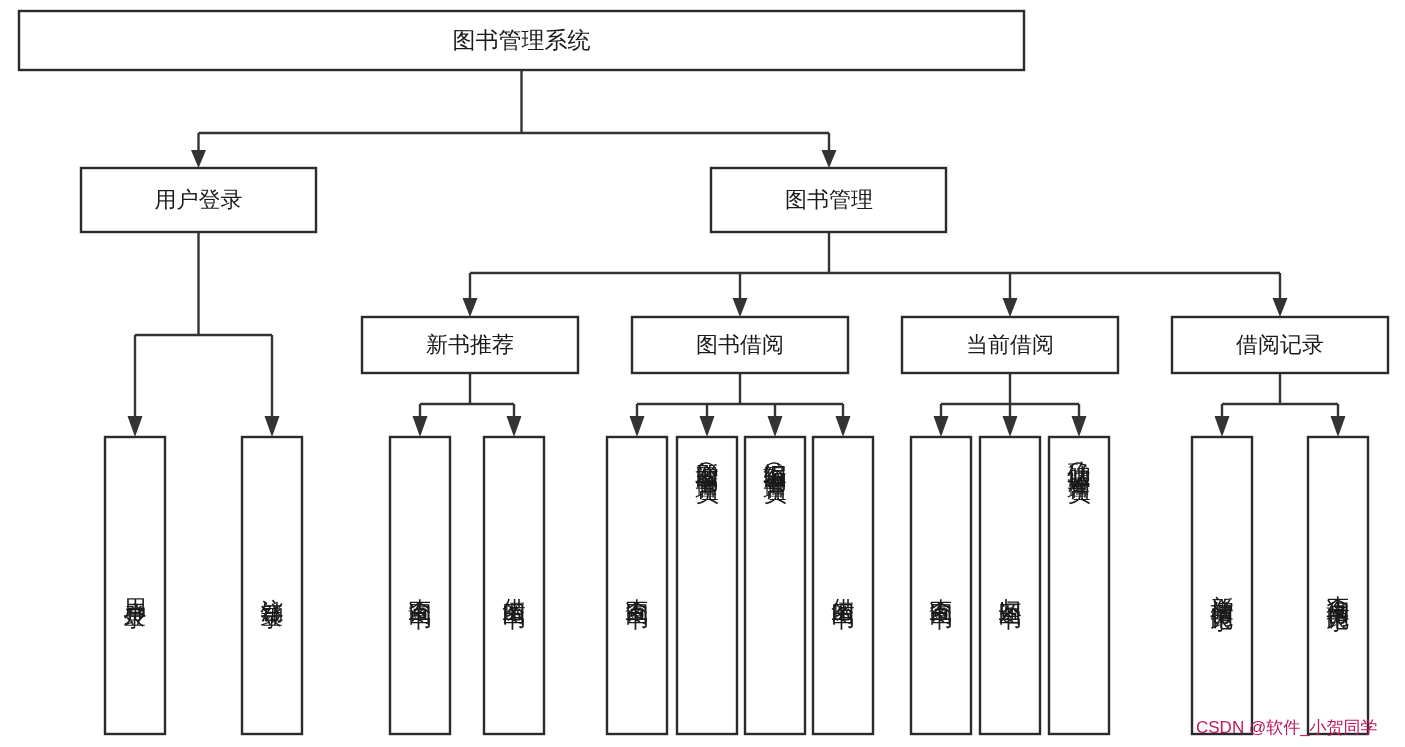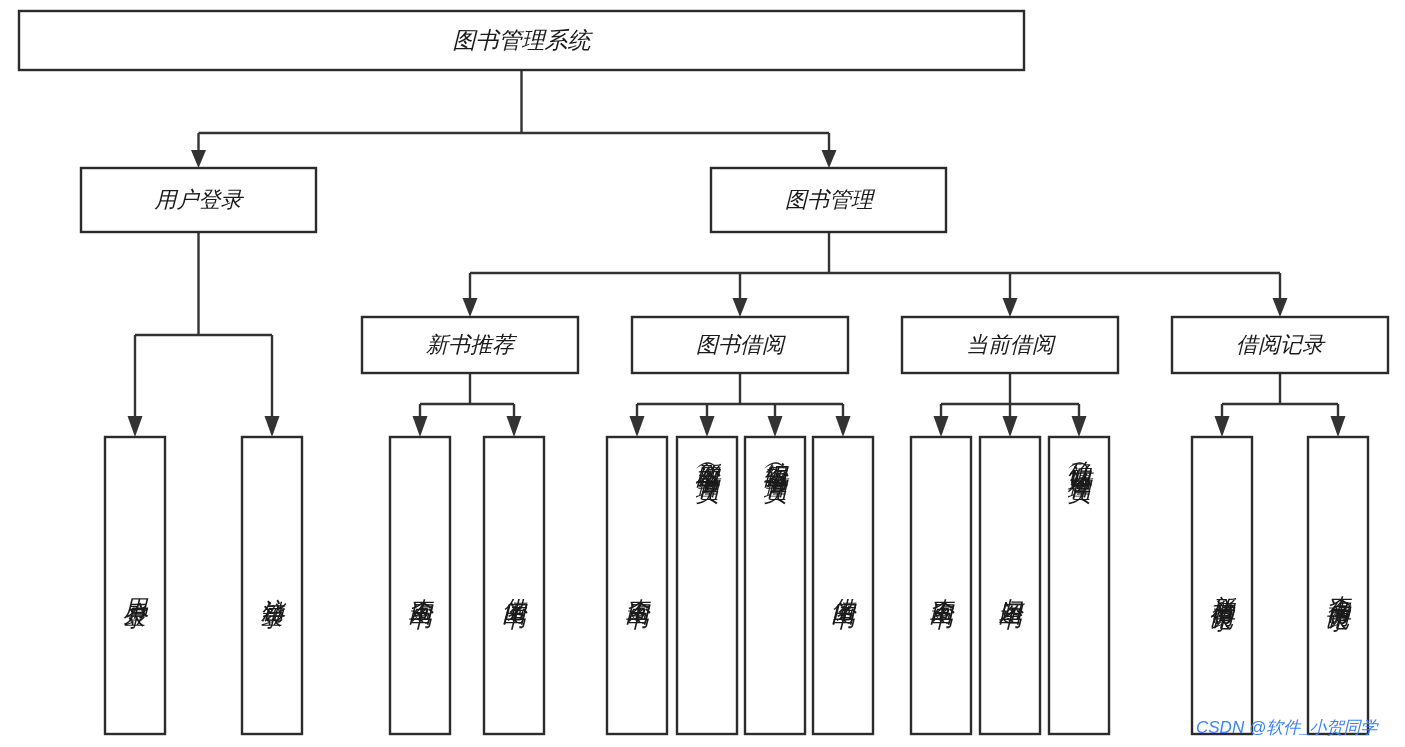--- a/index.html
+++ b/index.html
@@ -11,21 +11,20 @@
     width: 1405px;
     height: 747px;
     font-family: "Liberation Sans", "DejaVu Sans", sans-serif;
     overflow: hidden;
     position: relative;
   }
   #diagram-root {
     position: relative;
     width: 1405px;
     height: 713px;
-    font-style: italic;
   }
   svg#diagram-svg {
     position: absolute;
     top: 0;
     left: 0;
     width: 1405px;
     height: 747px;
   }
   .node-rect {
     fill: #ffffff;
@@ -70,21 +69,21 @@
   }
   .vlabel.top-aligned {
     justify-content: flex-start;
     padding-top: 6px;
     box-sizing: border-box;
   }
   .watermark {
     position: absolute;
     font-family: "Liberation Sans", "DejaVu Sans", sans-serif;
     font-size: 17px;
-    color: #3b82f6;
+    color: #be185d;
     white-space: nowrap;
   }
 </style>
 </head>
 <body>
 
 <div id="diagram-root">
 
   <svg id="diagram-svg" viewBox="0 0 1405 747" xmlns="http://www.w3.org/2000/svg">
 

